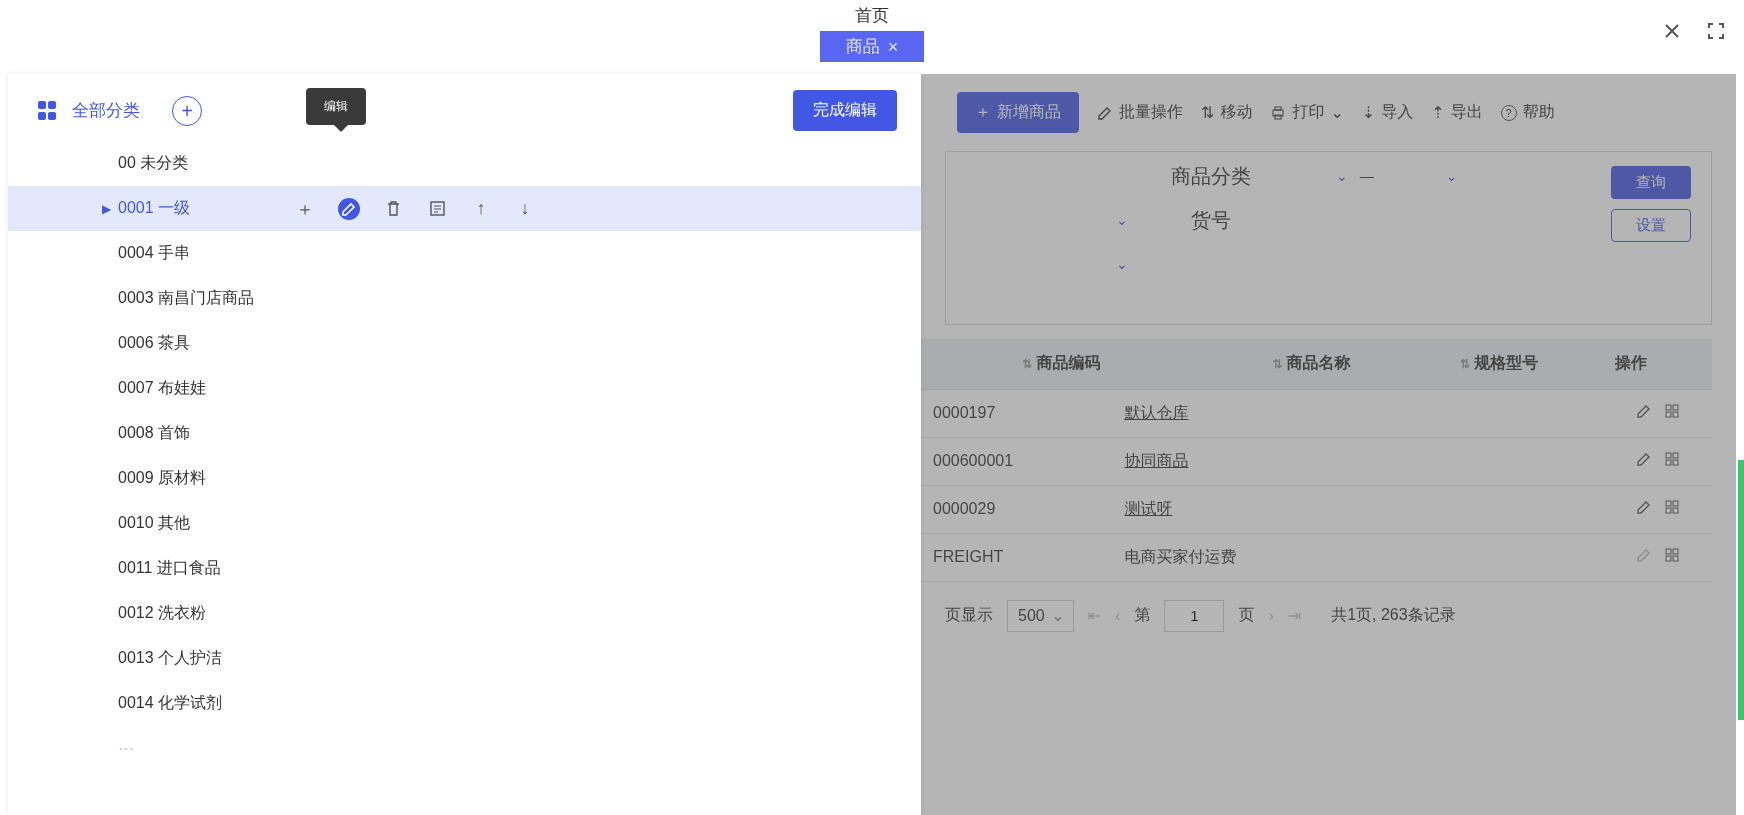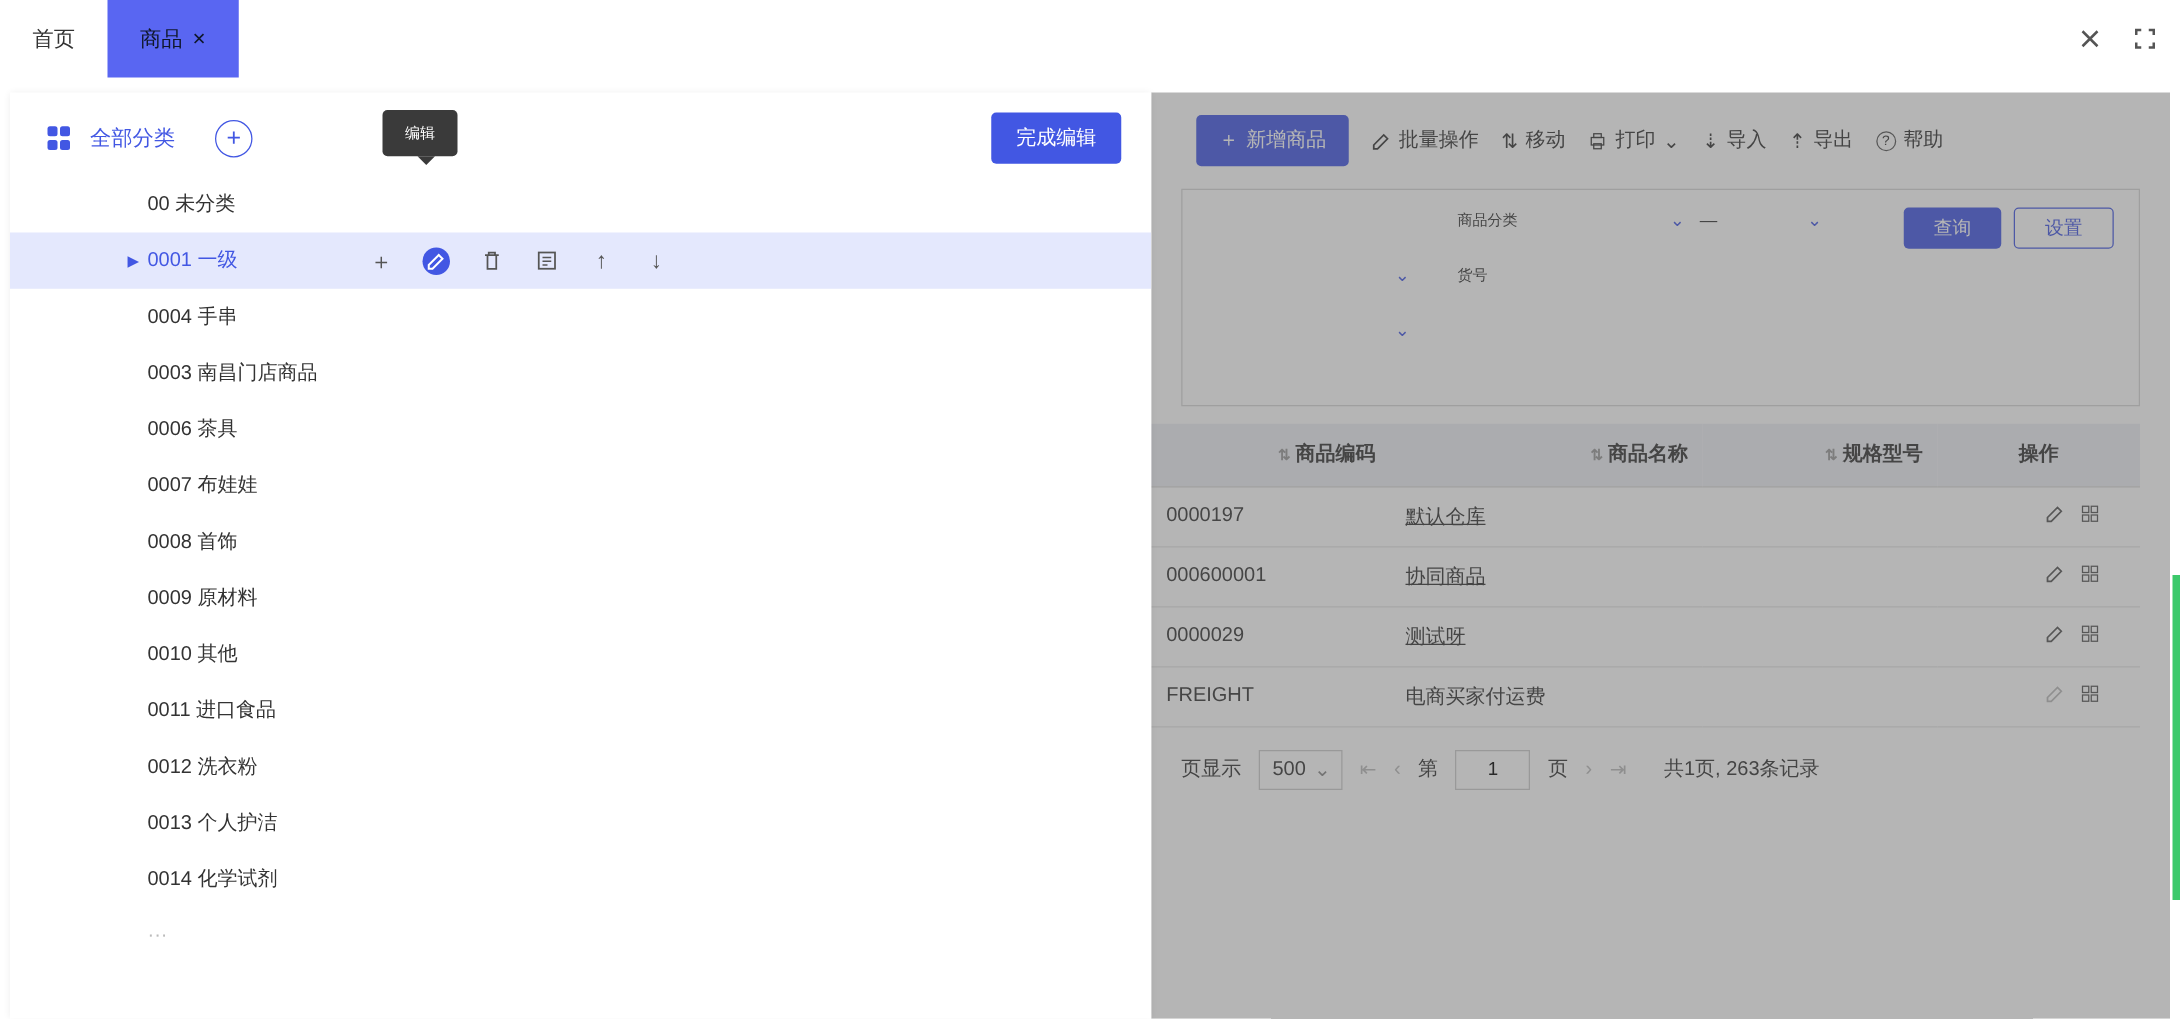--- a/index.html
+++ b/index.html
@@ -14,33 +14,34 @@
     position: relative;
   }
 
   
   .tabs-bar {
     height: 62px;
     display: flex;
     align-items: center;
     background: #fff;
     position: relative;
+    flex-direction: column;
   }
   .tab {
     height: 62px;
     padding: 0 26px;
     display: flex;
     align-items: center;
     font-size: 17px;
     color: #333;
     cursor: pointer;
   }
   .tab.active {
     background: #5966f2;
-    color: #0f172a;
+    color: #e5e5e5;
   }
   .tab-close {
     margin-left: 8px;
     font-size: 18px;
     line-height: 1;
   }
   .topbar-actions {
     position: absolute;
     right: 8px;
     top: 0;
@@ -250,39 +251,39 @@
     padding: 16px 20px 24px 20px;
     position: relative;
   }
   .filter-row {
     display: flex;
     align-items: center;
     margin-bottom: 28px;
   }
   .fr-label {
     width: 100px;
-    text-align: left;
+    text-align: center;
     padding-right: 10px;
-    font-size: 12px;
+    font-size: 20px;
     color: #333;
     position: absolute;
     left: 220px;
   }
   .fr-chevron {
     color: #4257e3;
     margin-left: 90px;
   }
   .dash {
     color: #333;
     margin: 0 12px;
   }
   .filter-btns {
     position: absolute;
     right: 20px; top: 14px;
-    display: flex; flex-direction: row; gap: 10px;
+    display: flex; flex-direction: column; gap: 10px;
   }
   .qbtn {
     background: #4257e3; color: #fff;
     border: none; border-radius: 4px;
     padding: 7px 24px; font-size: 15px;
   }
   .sbtn {
     background: #fff; color: #4257e3;
     border: 1px solid #4257e3; border-radius: 4px;
     padding: 6px 24px; font-size: 15px;

